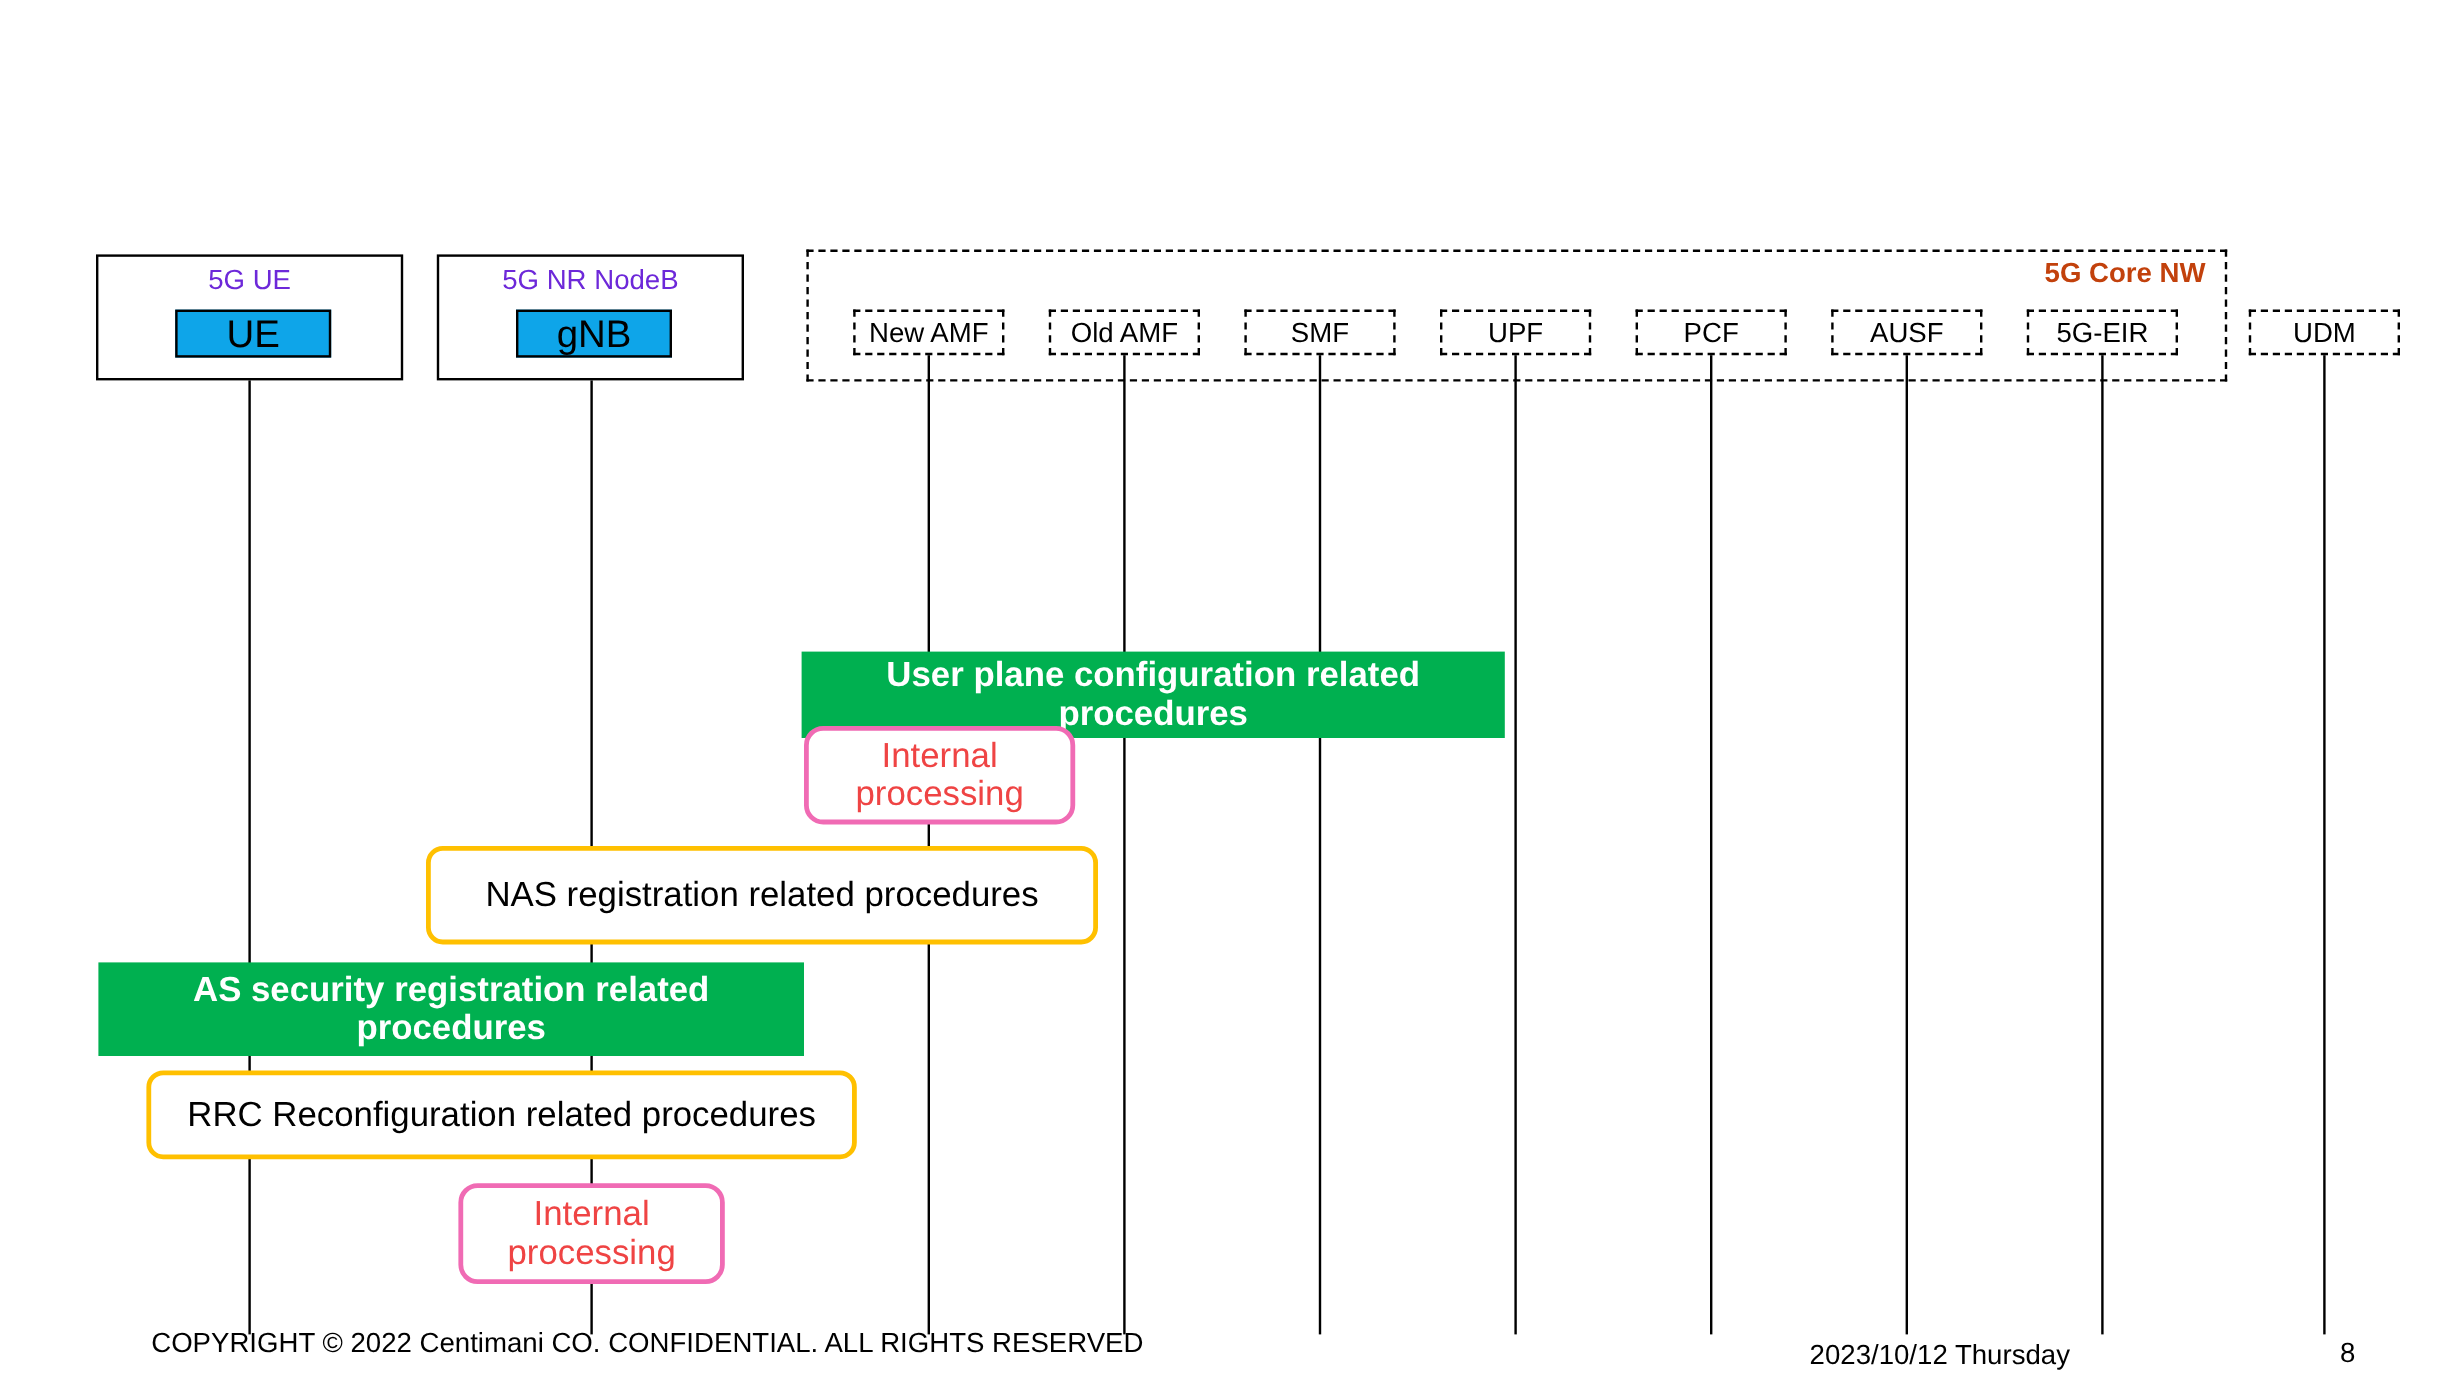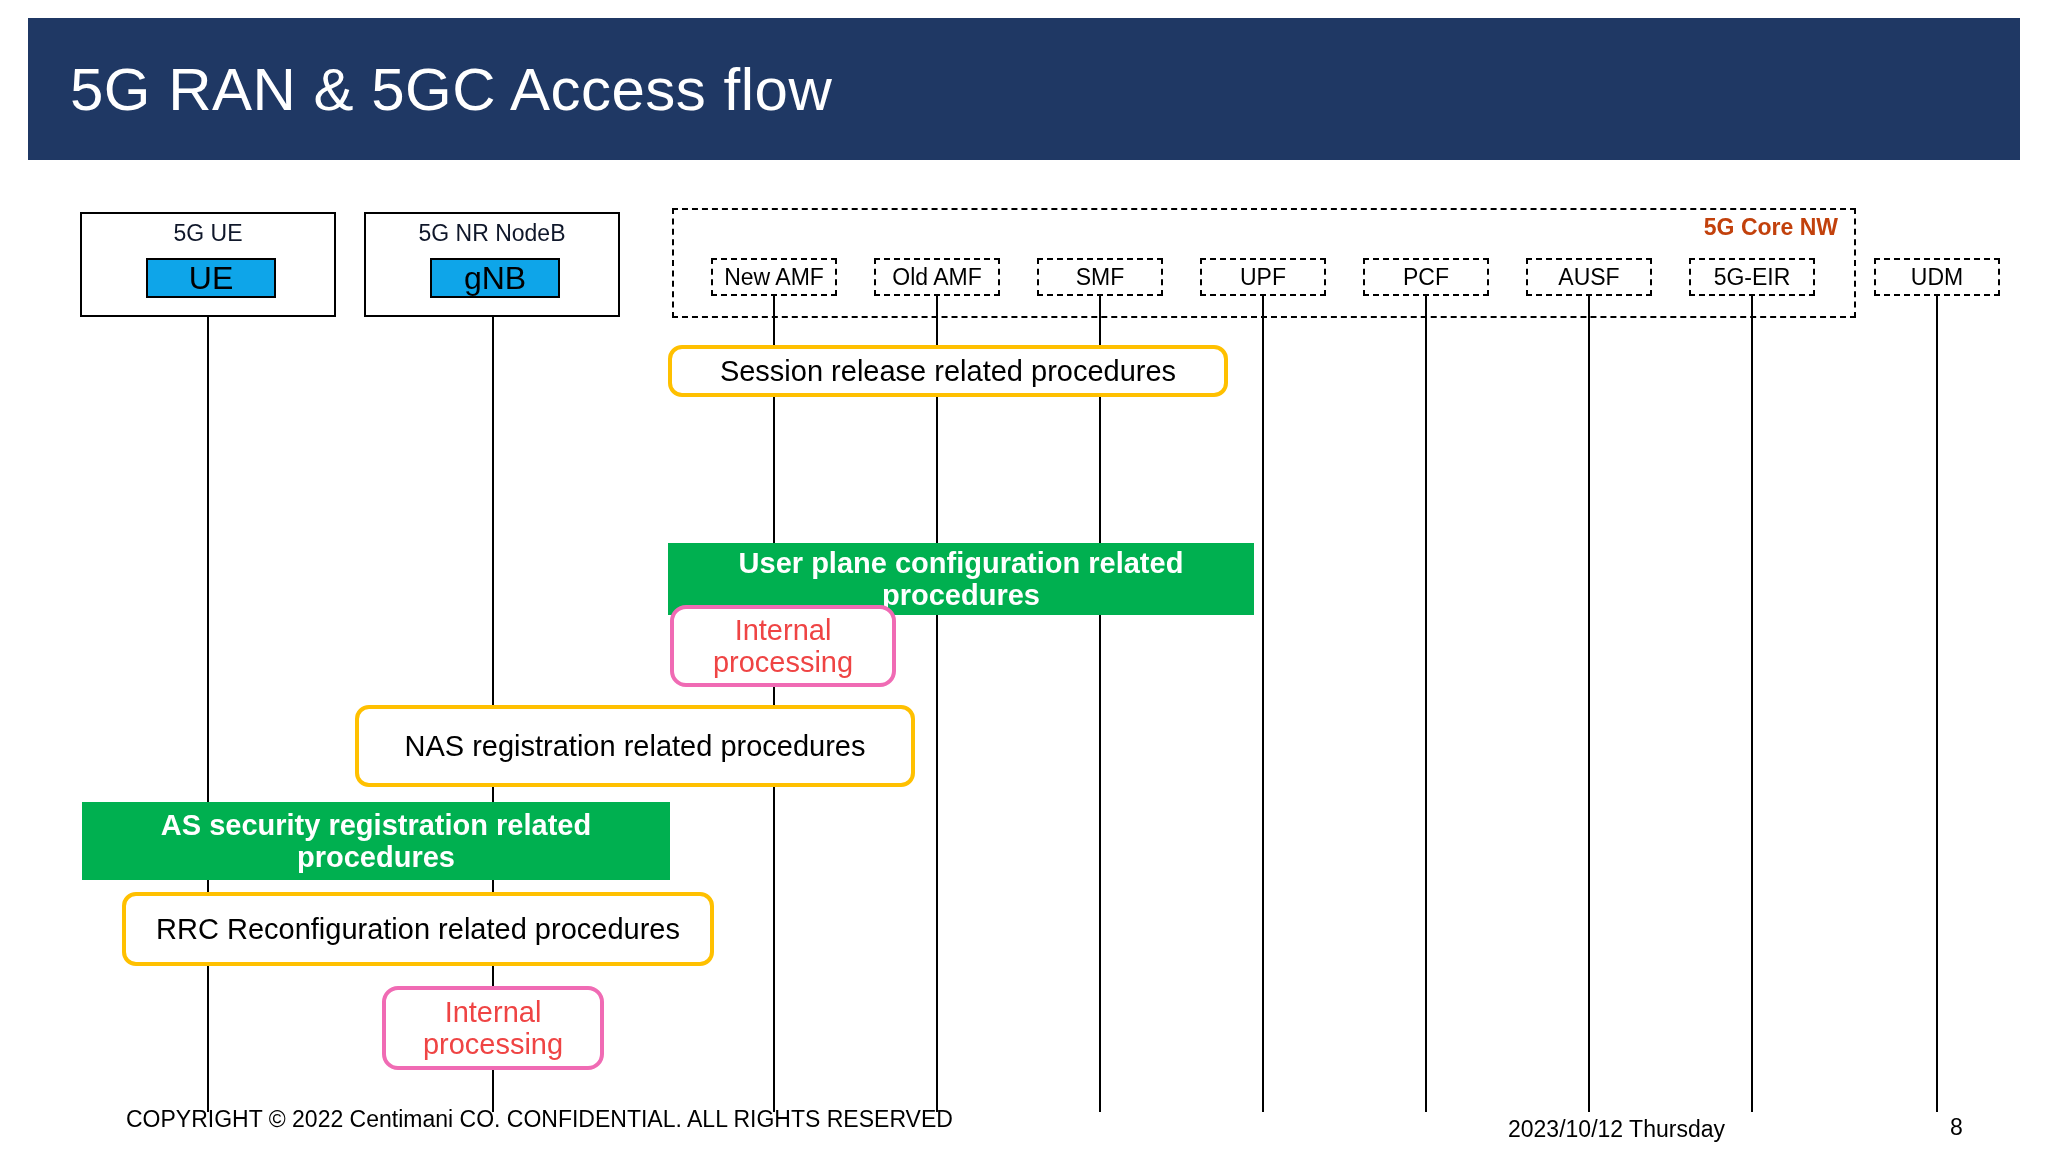--- a/index.html
+++ b/index.html
@@ -54,21 +54,21 @@
     background: #ffffff;
     box-sizing: border-box;
   }
   .entity-solid-title {
     position: absolute;
     left: 0;
     right: 0;
     top: 6px;
     text-align: center;
     font-size: 23px;
-    color: #0f172a;
+    color: #6d28d9;
     white-space: nowrap;
   }
   .entity-solid-inner {
     position: absolute;
     border: 2px solid #000000;
     background: #0ea5e9;
     box-sizing: border-box;
     display: flex;
     align-items: center;
     justify-content: center;
@@ -149,23 +149,20 @@
   }
   #footer-copyright { left: 126px; top: 1106px; }
   #footer-date { left: 1508px; top: 1116px; }
   #footer-page { left: 1950px; top: 1114px; }
 </style>
 </head>
 <body>
 
 <div id="slide">
 
-  <div id="title-banner">
-    <div id="title-text">5G RAN &amp; 5GC Access flow</div>
-  </div>
 
   <div class="lifeline" style="left:207px;  top:246px; height:866px;"></div>
   <div class="lifeline" style="left:492px;  top:246px; height:866px;"></div>
   <div class="lifeline" style="left:773px;  top:280px; height:832px;"></div>
   <div class="lifeline" style="left:936px;  top:280px; height:832px;"></div>
   <div class="lifeline" style="left:1099px; top:280px; height:832px;"></div>
   <div class="lifeline" style="left:1262px; top:280px; height:832px;"></div>
   <div class="lifeline" style="left:1425px; top:280px; height:832px;"></div>
   <div class="lifeline" style="left:1588px; top:280px; height:832px;"></div>
   <div class="lifeline" style="left:1751px; top:280px; height:832px;"></div>
@@ -187,21 +184,20 @@
 
   <div class="nf-box" style="left:711px; top:258px; width:126px; height:38px;">New AMF</div>
   <div class="nf-box" style="left:874px; top:258px; width:126px; height:38px;">Old AMF</div>
   <div class="nf-box" style="left:1037px; top:258px; width:126px; height:38px;">SMF</div>
   <div class="nf-box" style="left:1200px; top:258px; width:126px; height:38px;">UPF</div>
   <div class="nf-box" style="left:1363px; top:258px; width:126px; height:38px;">PCF</div>
   <div class="nf-box" style="left:1526px; top:258px; width:126px; height:38px;">AUSF</div>
   <div class="nf-box" style="left:1689px; top:258px; width:126px; height:38px;">5G-EIR</div>
   <div class="nf-box" style="left:1874px; top:258px; width:126px; height:38px;">UDM</div>
 
-  <div class="proc proc-yellow" style="left:668px; top:345px; width:560px; height:52px;">Session release related procedures</div>
 
 
   <div class="proc proc-green" style="left:668px; top:515px; width:586px; height:72px; padding:0 28px;margin-top:28px;">User plane configuration related procedures</div>
 
   <div class="proc proc-pink" style="left:670px; top:605px; width:226px; height:82px;">Internal processing</div>
 
   <div class="proc proc-yellow" style="left:355px; top:705px; width:560px; height:82px; padding:0 8px;">NAS registration related procedures</div>
 
   <div class="proc proc-green" style="left:82px; top:802px; width:588px; height:78px; padding:0 22px;">AS security registration related procedures</div>
 

